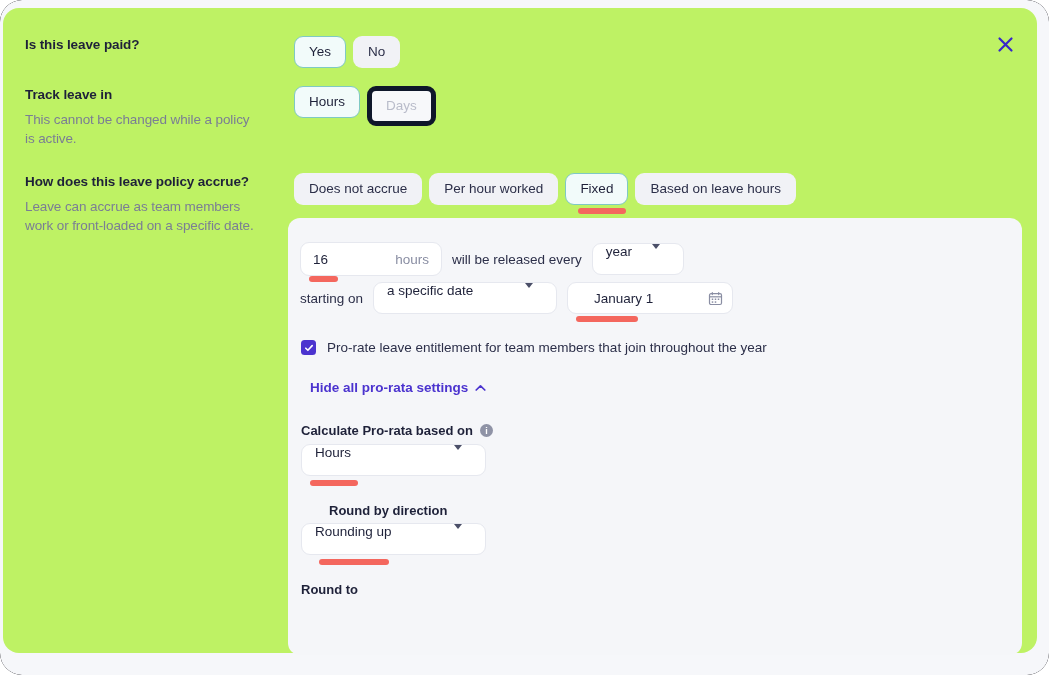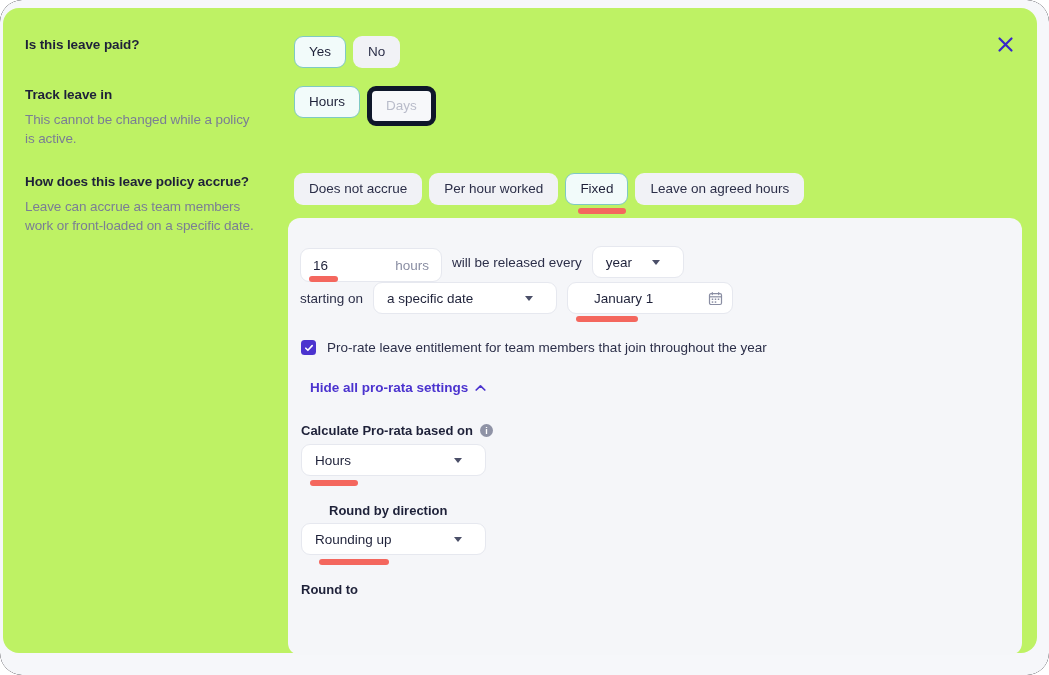--- a/index.html
+++ b/index.html
@@ -146,21 +146,20 @@
   .num-field {
     width: 142px;
     height: 32px;
     background: #ffffff;
     border: 1px solid #e6e8ef;
     border-radius: 9px;
     display: flex;
     align-items: center;
     justify-content: space-between;
     padding: 16px 12px;
-    margin-top: 6px;
   }
   .num-field .val {
     font-size: 13.5px;
     color: #1e2139;
   }
   .num-field .unit {
     font-size: 13.5px;
     color: #8a8ea3;
   }
 
@@ -169,21 +168,21 @@
     color: #2c2f49;
     white-space: nowrap;
   }
 
   .select {
     height: 32px;
     background: #ffffff;
     border: 1px solid #e6e8ef;
     border-radius: 9px;
     display: flex;
-    align-items: center;
+    align-items: flex-start;
     justify-content: space-between;
     padding: 0 23px 0 13px;
     cursor: pointer;
   }
   .select .sel-val {
     font-size: 13.5px;
     color: #1e2139;
     white-space: nowrap;
   }
   .select.focused { border: 1.5px solid #7a6cf0; }
@@ -310,21 +309,21 @@
         <div class="label-title">How does this leave policy accrue?</div>
         <div class="label-desc">Leave can accrue as team members work or front-loaded on a specific date.</div>
       </div>
       <div class="seg-group">
         <button class="seg">Does not accrue</button>
         <button class="seg">Per hour worked</button>
         <span class="seg-wrap">
           <button class="seg selected">Fixed</button>
           <span class="marker" style="left:13px; top:35px; width:48px;"></span>
         </span>
-        <button class="seg">Leave on agreed hours</button>
+        <button class="seg">Based on leave hours</button>
       </div>
     </div>
 
     <div class="panel">
 
       <div class="inline-row" style="left:12px; top:24px;">
         <span style="position:relative; display:inline-block;">
           <span class="num-field">
             <span class="val">16</span>
             <span class="unit">hours</span>

